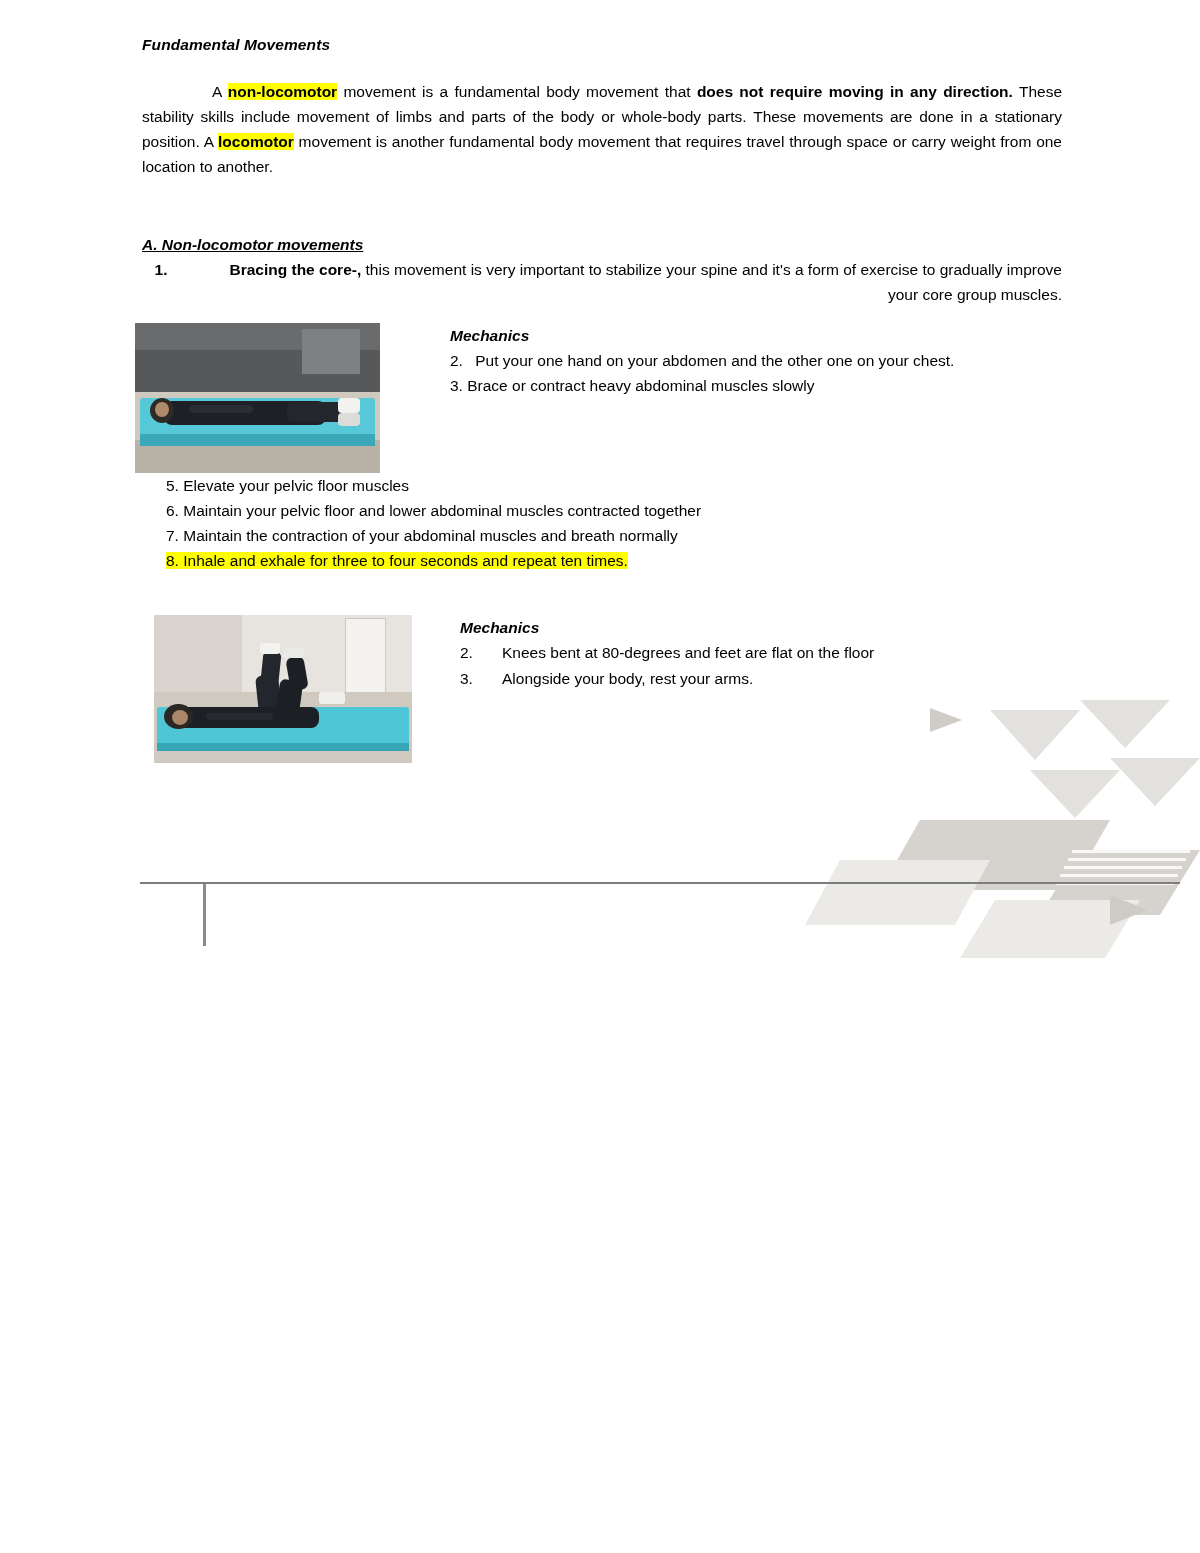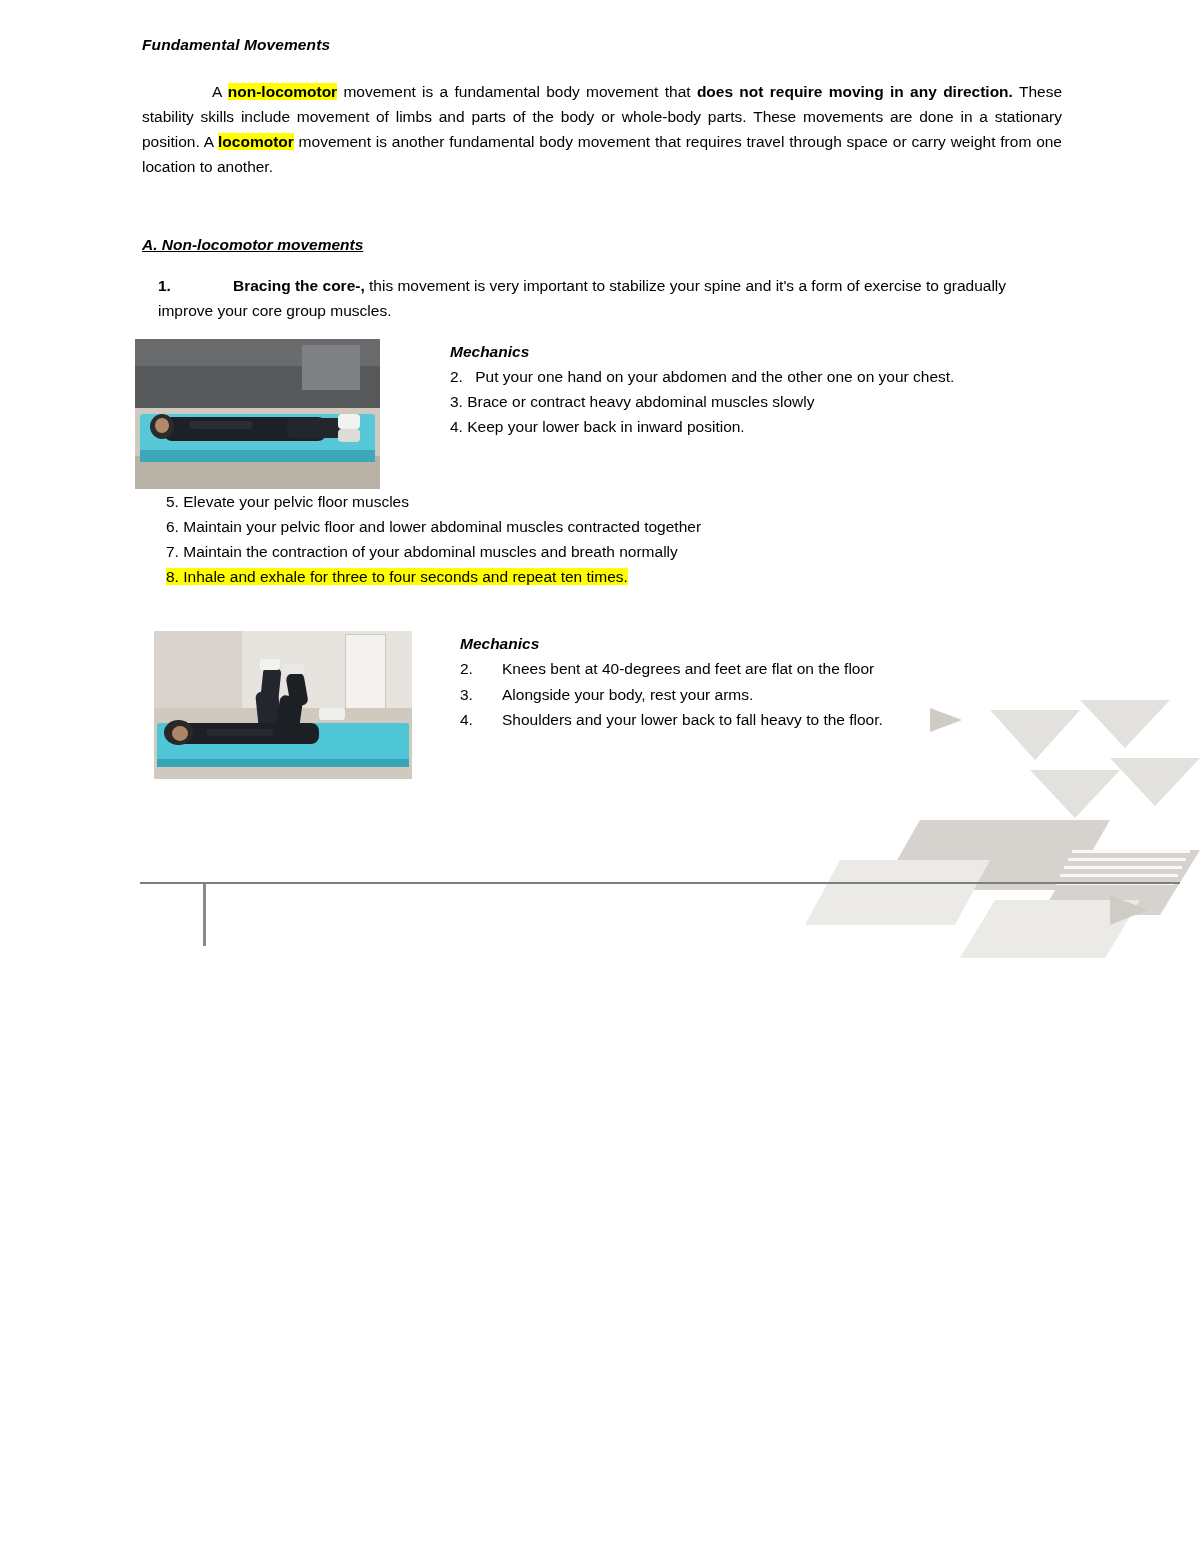--- a/index.html
+++ b/index.html
@@ -91,21 +91,22 @@
   .spacer-md { height: 26px; }
 
   .section-head {
     font-weight: bold;
     font-style: italic;
     margin: 0;
     text-decoration: underline;
   }
 
   .numbered {
-    margin: 16px;
+    margin: 0;
+    text-align: right;
   }
   .num-label {
     font-weight: bold;
   }
   .num-gap {
     display: inline-block;
     width: 62px;
   }
 
   
@@ -271,24 +272,20 @@
 
       <div class="mech-title mech-indent">Mechanics</div>
       <div class="mech-list mech-indent" style="margin-left:308px; text-indent:-0px;">
         <span>2.</span>
         <span style="display:inline-block;width:8px;"></span><span>Put your one hand on your abdomen and the other one on your chest.</span>
       </div>
       <div class="mech-list mech-indent">
         <span>3.</span>
         <span>Brace or contract heavy abdominal muscles slowly</span>
       </div>
-      <div class="mech-list mech-indent">
-        <span>4.</span>
-        <span>Keep your lower back in inward position.</span>
-      </div>
     </div>
 
     <div class="full-list">
       <div>
         <span>5.</span>
         <span>Elevate your pelvic floor muscles</span>
       </div>
       <div>
         <span>6.</span>
         <span>Maintain your pelvic floor and lower abdominal muscles contracted together</span>
@@ -321,24 +318,21 @@
           <div class="p2-foot"></div>
         <div class="p2-body"></div>
         <div class="p2-head"></div>
           <div class="p2-face"></div>
         <div class="p2-arm"></div>
         <div class="p2-shoeL"></div>
       </div>
 
       <div class="mech-title mech-indent2">Mechanics</div>
       <div class="mech-list mech-indent2">
-        <span class="li-num-wide">2.</span><span>Knees bent at 40-degrees and feet are flat on the floor</span>
+        <span class="li-num-wide">2.</span><span>Knees bent at 80-degrees and feet are flat on the floor</span>
       </div>
       <div class="mech-list mech-indent2">
         <span class="li-num-wide">3.</span><span>Alongside your body, rest your arms.</span>
       </div>
-      <div class="mech-list mech-indent2">
-        <span class="li-num-wide">4.</span><span>Shoulders and your lower back to fall heavy to the floor.</span>
-      </div>
     </div>
 
   </div>
 </div>
 
 </body></html>

